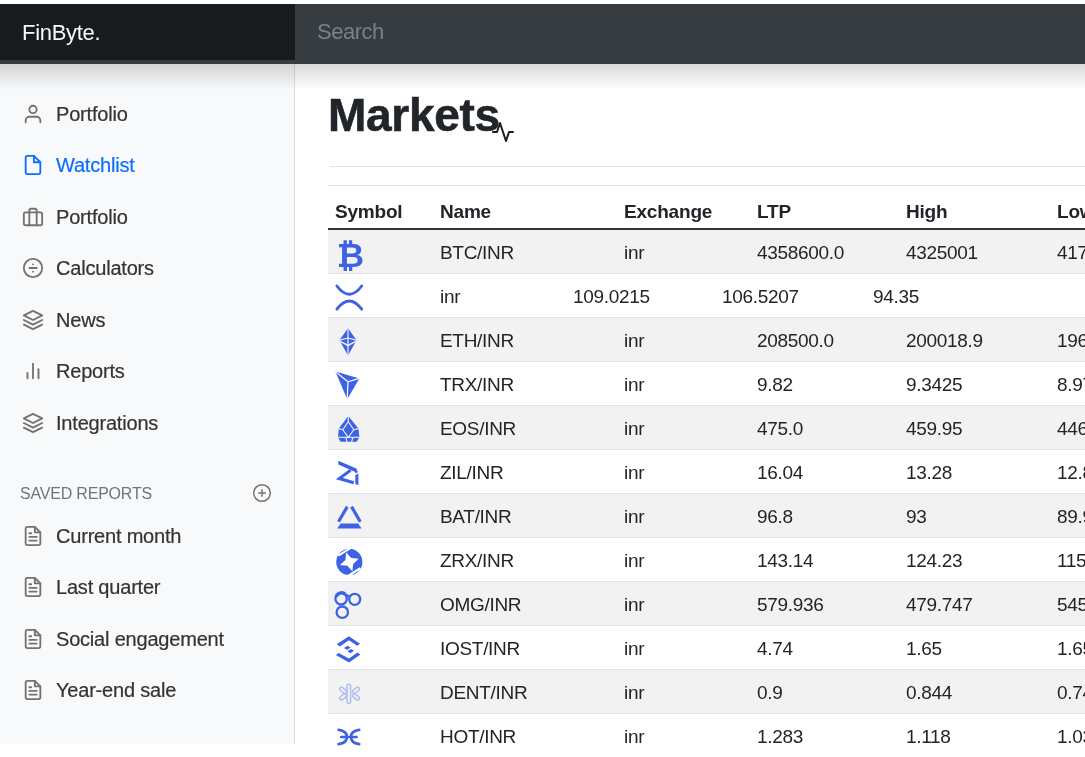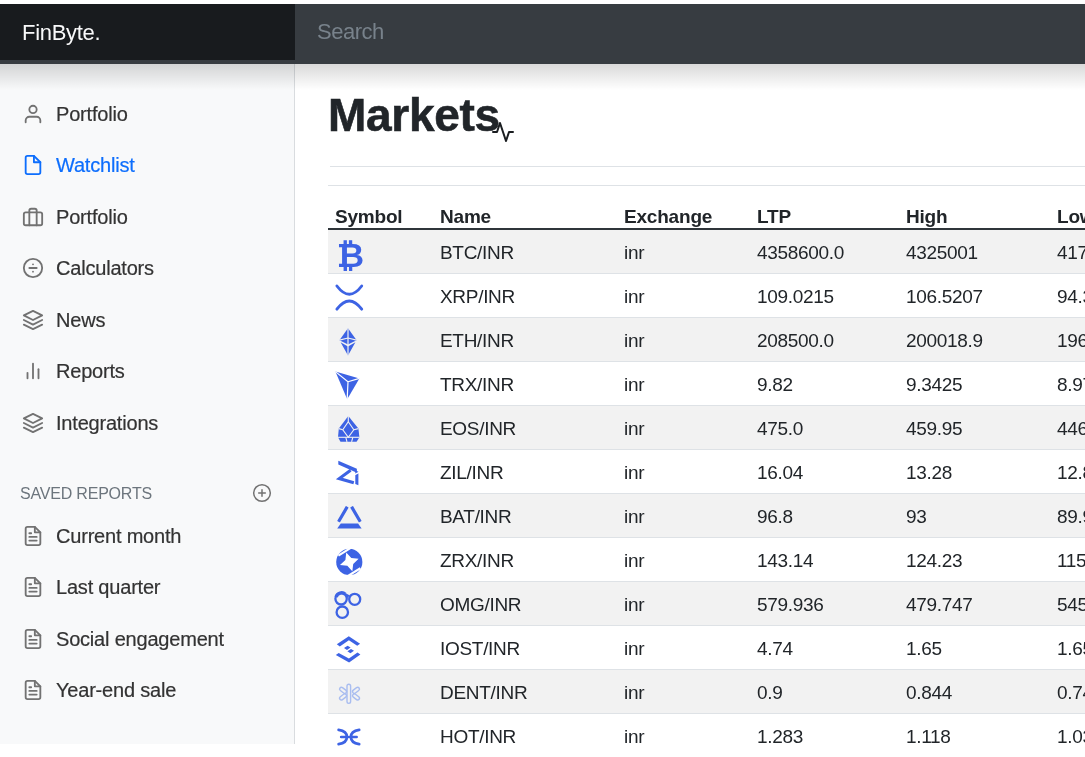--- a/index.html
+++ b/index.html
@@ -28,21 +28,21 @@
   
   #h1 { position:absolute; left:328px; top:88px; font-size:46px; letter-spacing:-0.3px;
     color:#212529; font-weight:700; -webkit-text-stroke:0.6px #212529; }
   #hr { position:absolute; left:330px; top:166px; width:755px; height:1px; background:#dee2e6; }
   
   #tbl { position:absolute; left:328px; top:185px; width:920px; }
   .trow { position:relative; display:flex; width:920px; height:44px; border-bottom:1px solid #dee2e6; }
   .trow.odd { background:#f2f2f2; }
   .thead { display:flex; width:920px; height:45px; border-top:1px solid #dee2e6;
     border-bottom:2px solid #2f353a; align-items:flex-end; }
-  .thead .c { font-weight:bold; font-size:19px; color:#212529; letter-spacing:-0.2px;}
+  .thead .c { font-weight:bold; font-size:19px; color:#212529; padding-bottom:5px; letter-spacing:-0.2px;}
   .c { padding-left:7px; flex:none; }
   .c1 { width:105px; } .c2 { width:184px; } .c3 { width:133px; }
   .c4 { width:149px; } .c5 { width:151px; } .c6 { width:199px; }
   .trow .c { font-size:19px; color:#212529; line-height:45px; letter-spacing:-0.3px; }
   .trow .c1 svg { position:absolute; left:7.5px; top:9px; }
 </style>
 </head>
 <body>
 <div id="page">
   <div id="nav">
@@ -178,21 +178,20 @@
         <div class="c c5">4325001</div>
         <div class="c c6">4170000.0</div>
     </div>
     <div class="trow">
       <div class="c c1">
           <svg width="28" height="28" viewBox="0 0 28 28" style="overflow:visible" fill="none" stroke="#3d63e4" stroke-width="2.9" stroke-linecap="round">
             <path d="M0.9 3.0 C5.4 9.0 8.8 11.2 13.3 11.2 C17.8 11.2 21.2 9.0 25.7 3.0"></path>
             <path d="M0.9 26.2 C5.4 20.2 8.8 18.0 13.3 18.0 C17.8 18.0 21.2 20.2 25.7 26.2"></path>
           </svg>
         </div>
-      <div class="c c2">XRP/INR</div>
         <div class="c c3">inr</div>
       <div class="c c4">109.0215</div>
         <div class="c c5">106.5207</div>
         <div class="c c6">94.35</div>
     </div>
     <div class="trow odd">
       <div class="c c1">
           <svg width="28" height="28" viewBox="0 0 28 28" style="overflow:visible" fill="#3d63e4">
             <polygon points="12,1.2 20.6,13.2 12,17.4 3.4,13.2"></polygon>
             <polygon points="12,19.6 19.4,15.3 12,28.4 4.6,15.3"></polygon>

